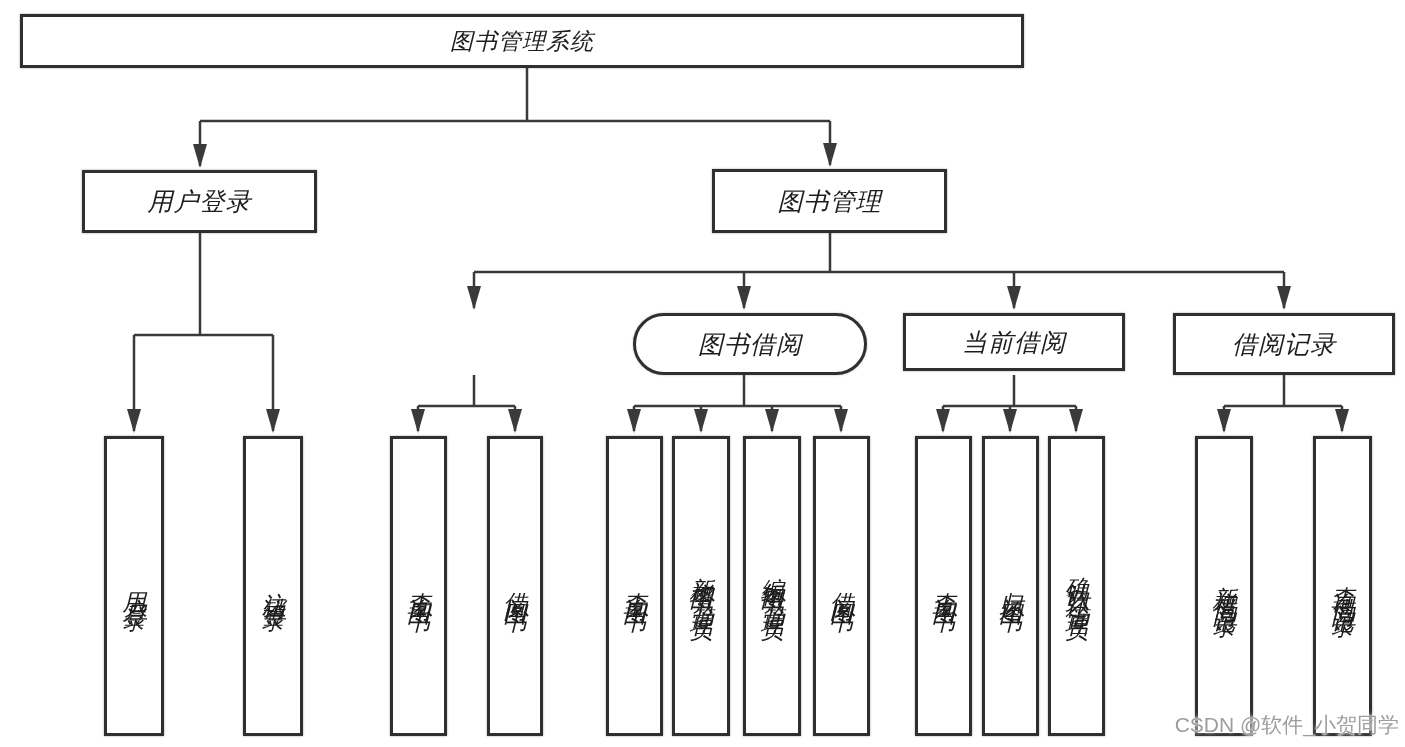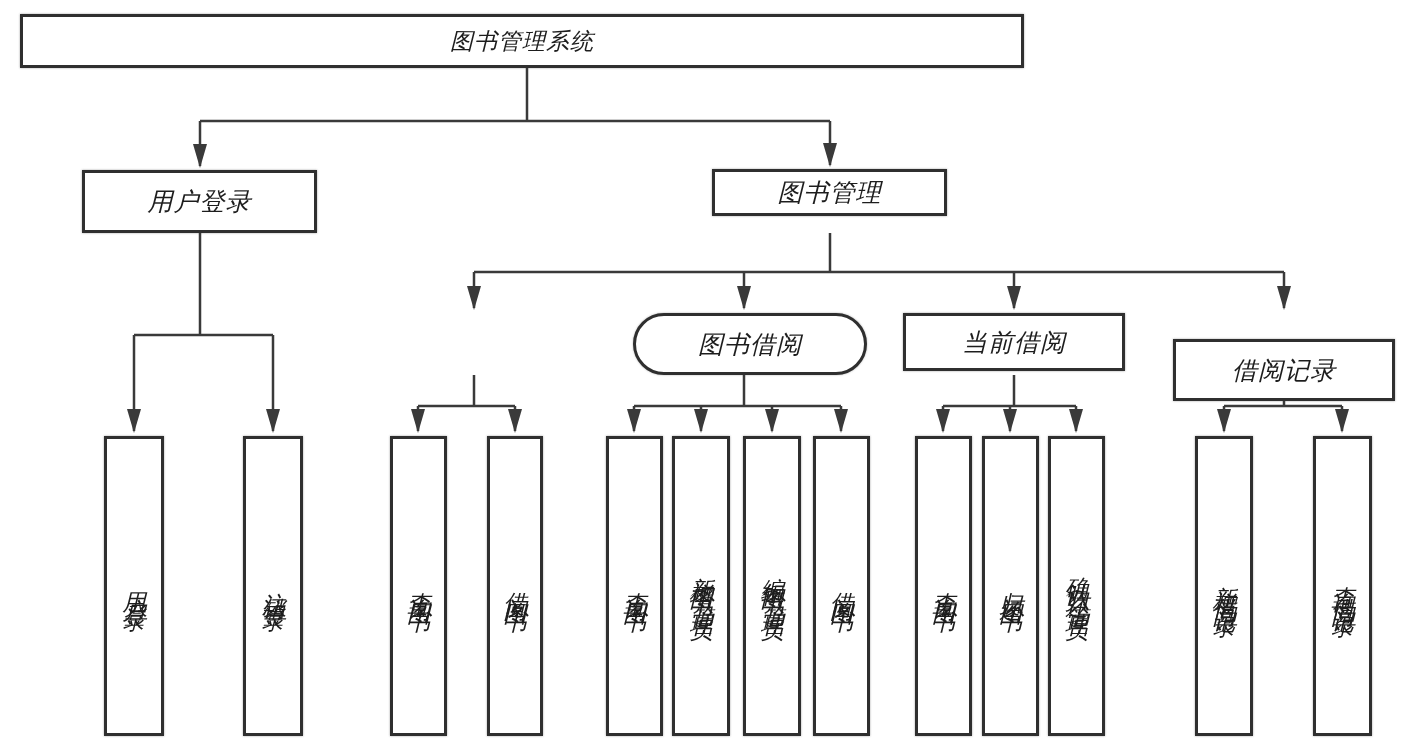--- a/index.html
+++ b/index.html
@@ -59,31 +59,31 @@
     </g>
   </svg>
 
   <div class="box" style="left:20px;top:14px;width:1004px;height:54px;">
     <span class="root-label">图书管理系统</span>
   </div>
 
   <div class="box" style="left:82px;top:170px;width:235px;height:63px;">
     <span class="h-label">用户登录</span>
   </div>
-  <div class="box" style="left:712px;top:169px;width:235px;height:47px;">
+  <div class="box" style="left:712px;top:169px;width:235px;height:64px;">
     <span class="h-label">图书管理</span>
   </div>
 
   <div class="box" style="left:633px;top:313px;width:234px;height:62px;border-radius:31px;">
     <span class="h-label">图书借阅</span>
   </div>
   <div class="box" style="left:903px;top:313px;width:222px;height:58px;">
     <span class="h-label">当前借阅</span>
   </div>
-  <div class="box" style="left:1173px;top:313px;width:222px;height:62px;margin-top:26px;">
+  <div class="box" style="left:1173px;top:313px;width:222px;height:62px;">
     <span class="h-label">借阅记录</span>
   </div>
 
   <div class="box" style="left:104px;top:436px;width:60px;height:300px;">
     <span class="v-label">用户登录</span>
   </div>
   <div class="box" style="left:243px;top:436px;width:60px;height:300px;">
     <span class="v-label">注销登录</span>
   </div>
 
@@ -117,14 +117,15 @@
     <span class="v-label">确认归还（管理员）</span>
   </div>
 
   <div class="box" style="left:1195px;top:436px;width:58px;height:300px;">
     <span class="v-label">新增借阅记录</span>
   </div>
   <div class="box" style="left:1313px;top:436px;width:59px;height:300px;">
     <span class="v-label">查询借阅记录</span>
   </div>
 
+  <div class="watermark">CSDN @软件_小贺同学</div>
 
 </div>
 
 </body></html>

